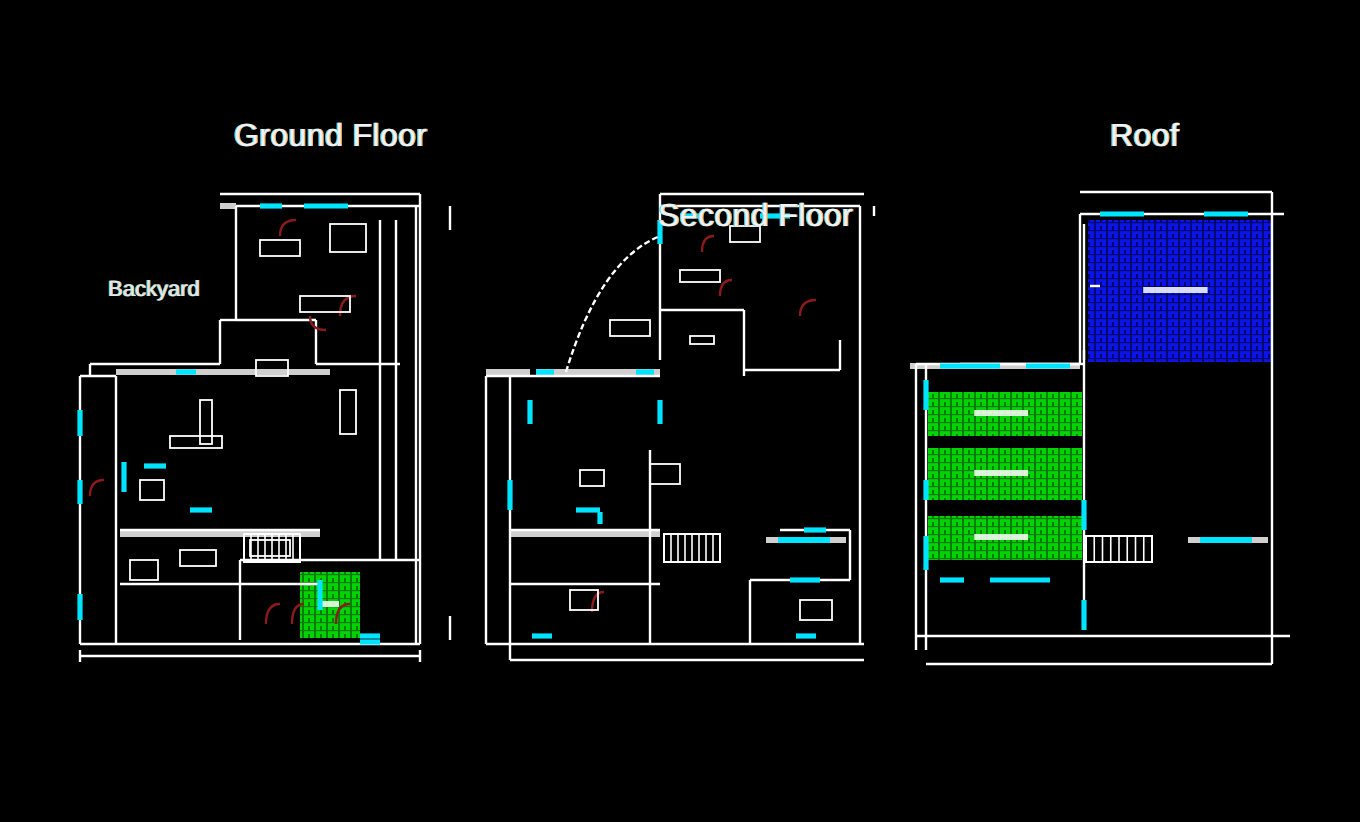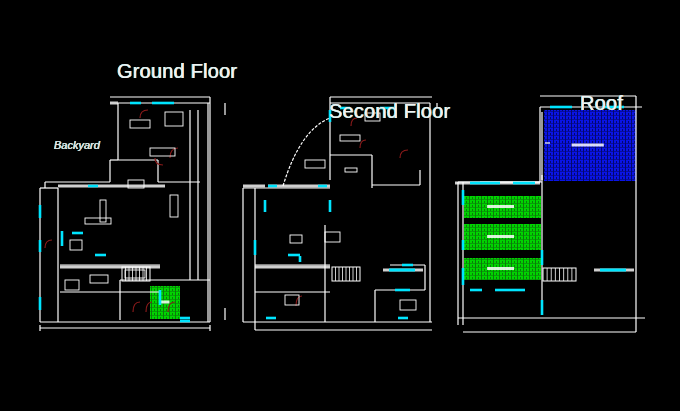--- a/index.html
+++ b/index.html
@@ -1,20 +1,20 @@
 <!DOCTYPE html>
 <html><head>
   <meta charset="utf-8">
   <style>
     html, body { margin: 0; padding: 0; background: #000; }
     body { width: 680px; height: 411px; overflow: hidden; position: relative; }
     #canvas { position: absolute; left: 0; top: 0; width: 680px; height: 411px; display: block; }
     .title {
       position: absolute; color: #f2f2f2;
-      font-family: "Liberation Sans", sans-serif; font-size: 20px;
+      font-family: "Liberation Sans", sans-serif; font-size: 16px;
       letter-spacing: 0.2px; white-space: nowrap;
       text-shadow: -0.6px 0 #4ad8ff, 0.6px 0 #ffb35a;
     }
     .label-small {
       position: absolute; color: #e6e6e6;
       font-family: "Liberation Sans", sans-serif; font-size: 11px;
       white-space: nowrap;
       text-shadow: -0.5px 0 #4ad8ff, 0.5px 0 #ffb35a;
     }
   </style>
@@ -215,14 +215,14 @@
       <line x1="563.625" y1="268" x2="563.625" y2="281" stroke="#ffffff" stroke-width="0.8"></line>
       <line x1="567.75" y1="268" x2="567.75" y2="281" stroke="#ffffff" stroke-width="0.8"></line>
       <line x1="571.875" y1="268" x2="571.875" y2="281" stroke="#ffffff" stroke-width="0.8"></line>
       <line x1="594" y1="270" x2="634" y2="270" stroke="#cfcfcf" stroke-width="3"></line>
       <line x1="600" y1="270" x2="626" y2="270" stroke="#00e5ff" stroke-width="3"></line>
     </g>
 </svg>
 
 <div class="title" style="left:117px; top:60px;">Ground Floor</div>
 <div class="title" style="left:329px; top:60px;margin-top:40px;">Second Floor</div>
-<div class="title" style="left:580px; top:60px;margin-top:32px;">Roof</div>
-<div class="label-small" style="left:54px; top:139px;font-style:italic;">Backyard</div>
+<div class="title" style="left:555px; top:60px;">Roof</div>
+<div class="label-small" style="left:54px; top:139px;">Backyard</div>
 
 </body></html>

